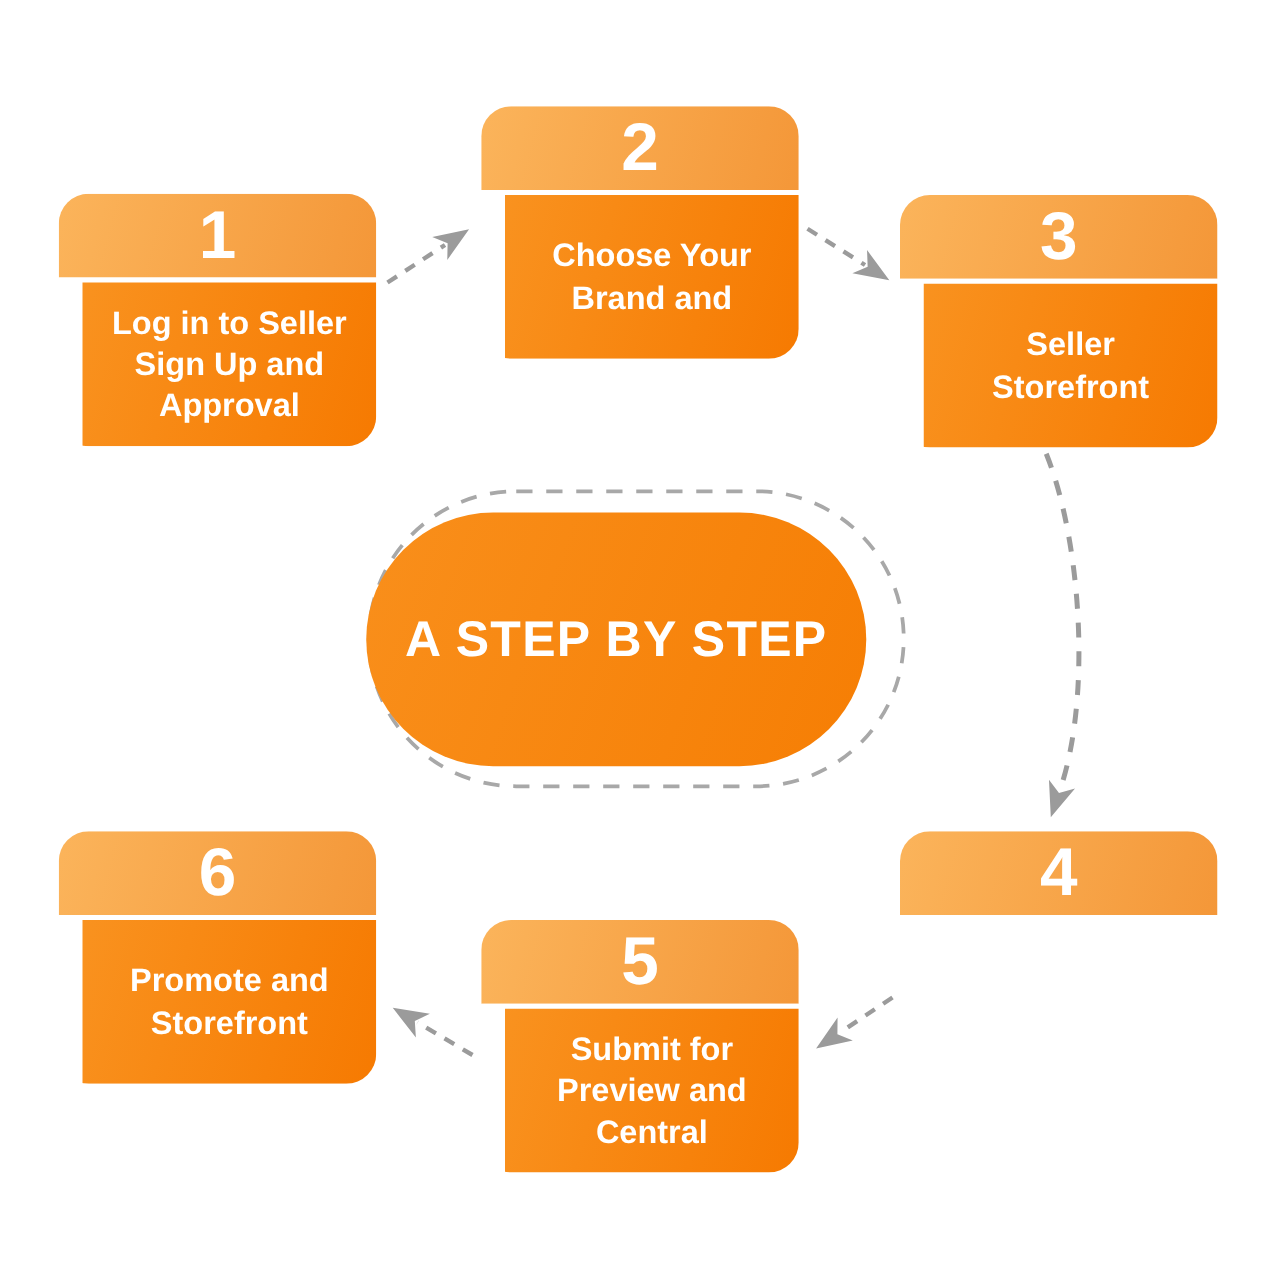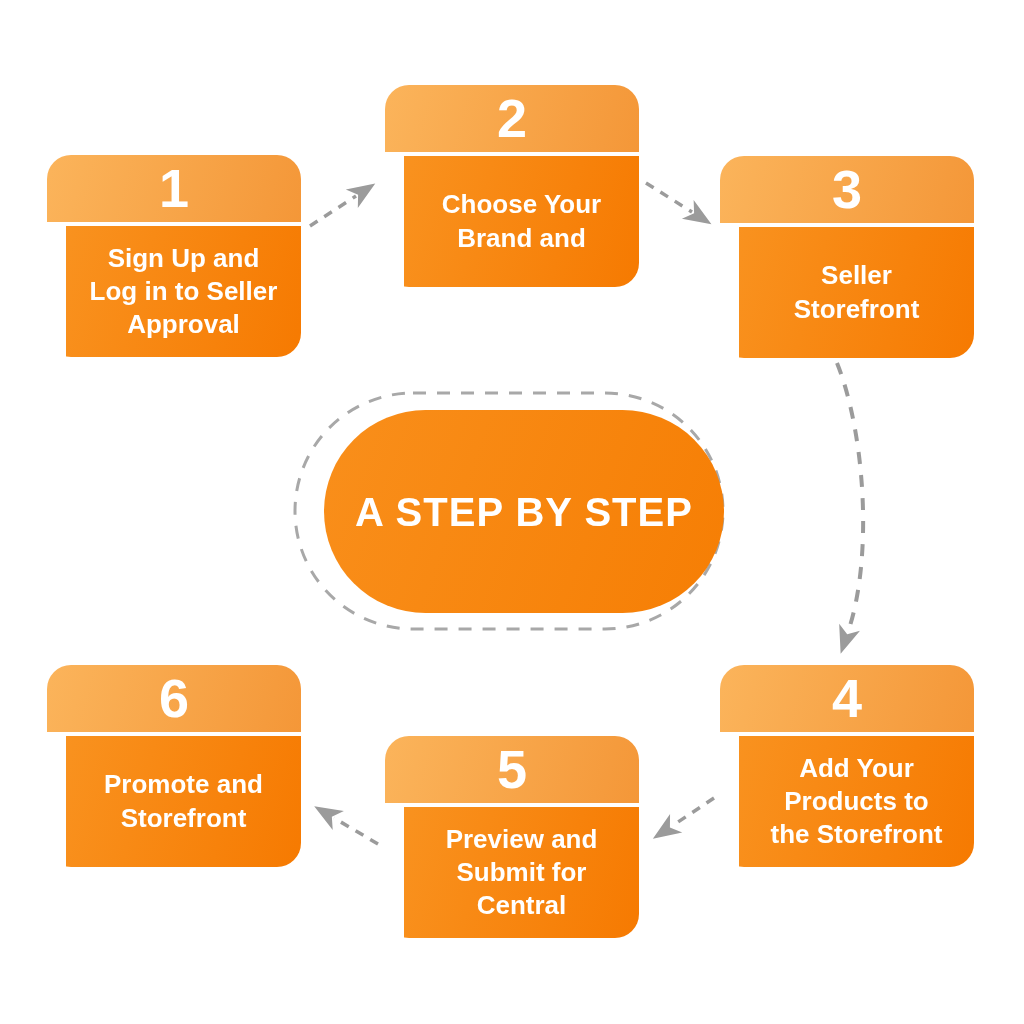--- a/index.html
+++ b/index.html
@@ -55,21 +55,21 @@
   #card-1 { left: 47px;  top: 155px; }
   #card-2 { left: 385px; top: 85px;  }
   #card-3 { left: 720px; top: 156px; }
   #card-4 { left: 720px; top: 665px; }
   #card-5 { left: 385px; top: 736px; }
   #card-6 { left: 47px;  top: 665px; }
 
   
   .center-pill {
     position: absolute;
-    left: 324px; top: 410px;
+    left: 293px; top: 410px;
     width: 400px; height: 203px;
     border-radius: 102px;
     background: linear-gradient(110deg, var(--pill-grad-start, #F98F1B), var(--pill-grad-end, #F67E04));
     display: flex; flex-direction: column;
     align-items: center; justify-content: center;
     text-align: center;
     color: var(--card-text, #ffffff);
     font-size: 40px; font-weight: 700; line-height: 1.3;
     letter-spacing: 1px;
     z-index: 2;
@@ -109,22 +109,22 @@
   <g>
     <path d="M 378 844 L 334 818" fill="none" stroke="#9B9B9B" stroke-width="3.5" stroke-dasharray="9 8" marker-end="url(#ah)"></path>
   </g>
 </svg>
 
 <div class="card" id="card-1">
   <div class="card-header">
     <div class="card-number">1</div>
   </div>
   <div class="card-body">
+    <span>Log in to Seller</span>
     <span>Sign Up and</span>
-    <span>Log in to Seller</span>
     <span>Approval</span>
   </div>
 </div>
 
 <div class="card" id="card-2">
   <div class="card-header">
     <div class="card-number">2</div>
   </div>
   <div class="card-body">
     <span>Choose Your</span>
@@ -139,34 +139,29 @@
   <div class="card-body">
     <span>Seller</span>
     <span>Storefront</span>
   </div>
 </div>
 
 <div class="card" id="card-4">
   <div class="card-header">
     <div class="card-number">4</div>
   </div>
-  <div class="card-body">
-    <span>Add Your</span>
-    <span>Products to</span>
-    <span>the Storefront</span>
-  </div>
 </div>
 
 <div class="card" id="card-5">
   <div class="card-header">
     <div class="card-number">5</div>
   </div>
   <div class="card-body">
+    <span>Submit for</span>
     <span>Preview and</span>
-    <span>Submit for</span>
     <span>Central</span>
   </div>
 </div>
 
 <div class="card" id="card-6">
   <div class="card-header">
     <div class="card-number">6</div>
   </div>
   <div class="card-body">
     <span>Promote and</span>

